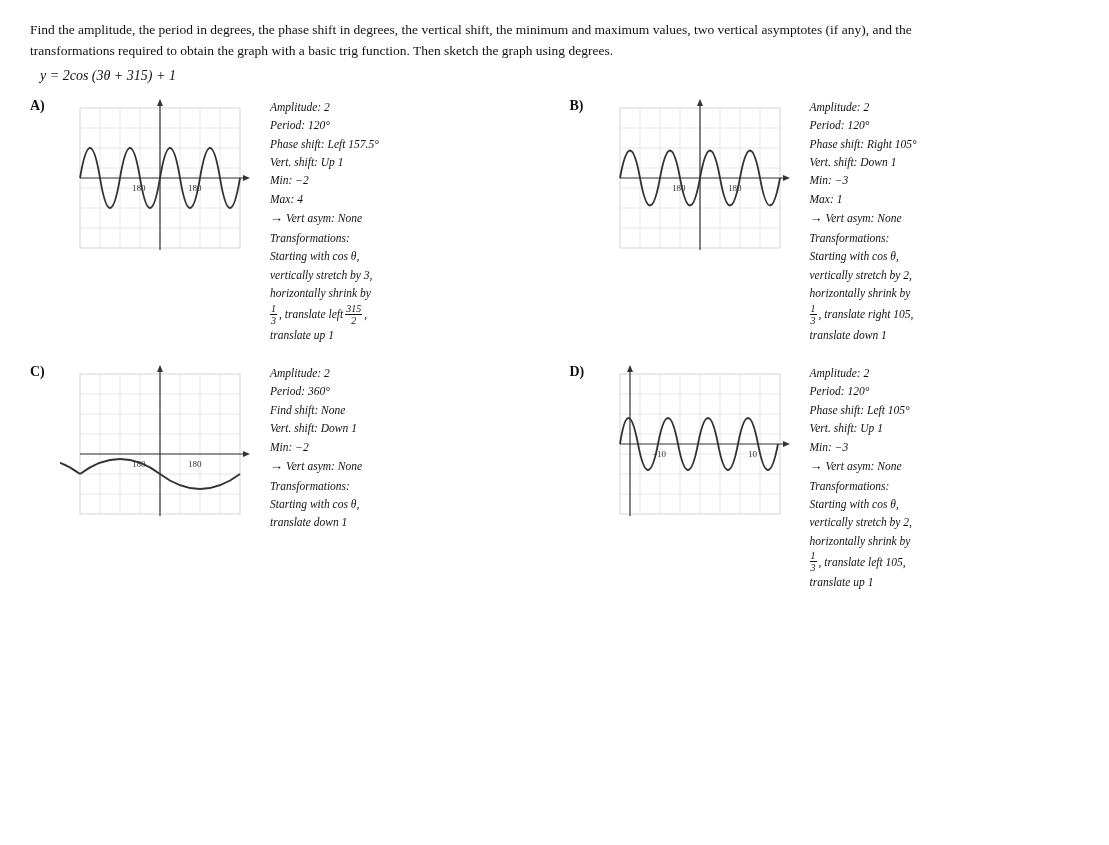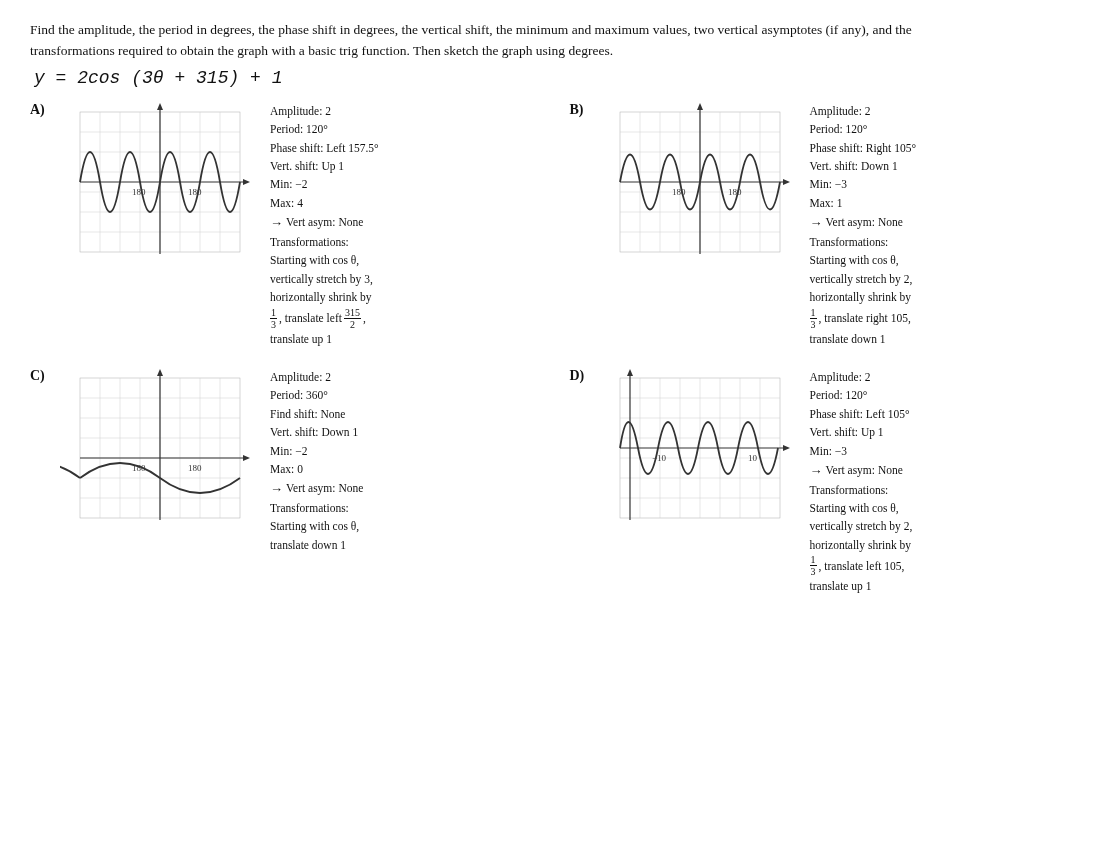--- a/index.html
+++ b/index.html
@@ -12,25 +12,24 @@
       width: 1109px;
       min-height: 845px;
     }
     .instructions {
       font-size: 13.5px;
       line-height: 1.55;
       margin-bottom: 6px;
       max-width: 960px;
     }
     .equation {
-      font-size: 18px;
+      font-size: 14px;
       font-style: italic;
       margin-bottom: 14px;
-      margin-left: 4px;
-      font-family: Liberation Mono, monospace;
+      margin-left: 10px;
     }
     .options-grid {
       display: grid;
       grid-template-columns: 1fr 1fr;
       grid-template-rows: auto auto;
       gap: 20px 30px;
     }
     .option {
       display: flex;
       flex-direction: row;
@@ -49,20 +48,21 @@
       height: 160px;
     }
     .graph-canvas {
       width: 200px;
       height: 160px;
     }
     .option-info {
       font-size: 11.5px;
       line-height: 1.6;
       flex: 1;
+      font-style: italic;
     }
     .option-info .arrow-line {
       display: flex;
       align-items: center;
       gap: 3px;
     }
     .arrow {
       display: inline-block;
       font-size: 13px;
     }
@@ -230,21 +230,20 @@
 
         <path d="M20,110 Q-20,80 -60,110" fill="none" stroke="#333" stroke-width="1.8"></path>
       </svg>
     </div>
     <div class="option-info">
       <div>Amplitude: 2</div>
       <div>Period: 360°</div>
       <div>Find shift: None</div>
       <div>Vert. shift: Down 1</div>
       <div>Min: −2</div>
-      <div>Max: 0</div>
       <div class="arrow-line"><span class="arrow">→</span> Vert asym: None</div>
       <div>Transformations:</div>
       <div>Starting with cos θ,</div>
       <div>translate down 1</div>
     </div>
   </div>
 
   <div class="option">
     <span class="option-label">D)</span>
     <div class="graph-area">

